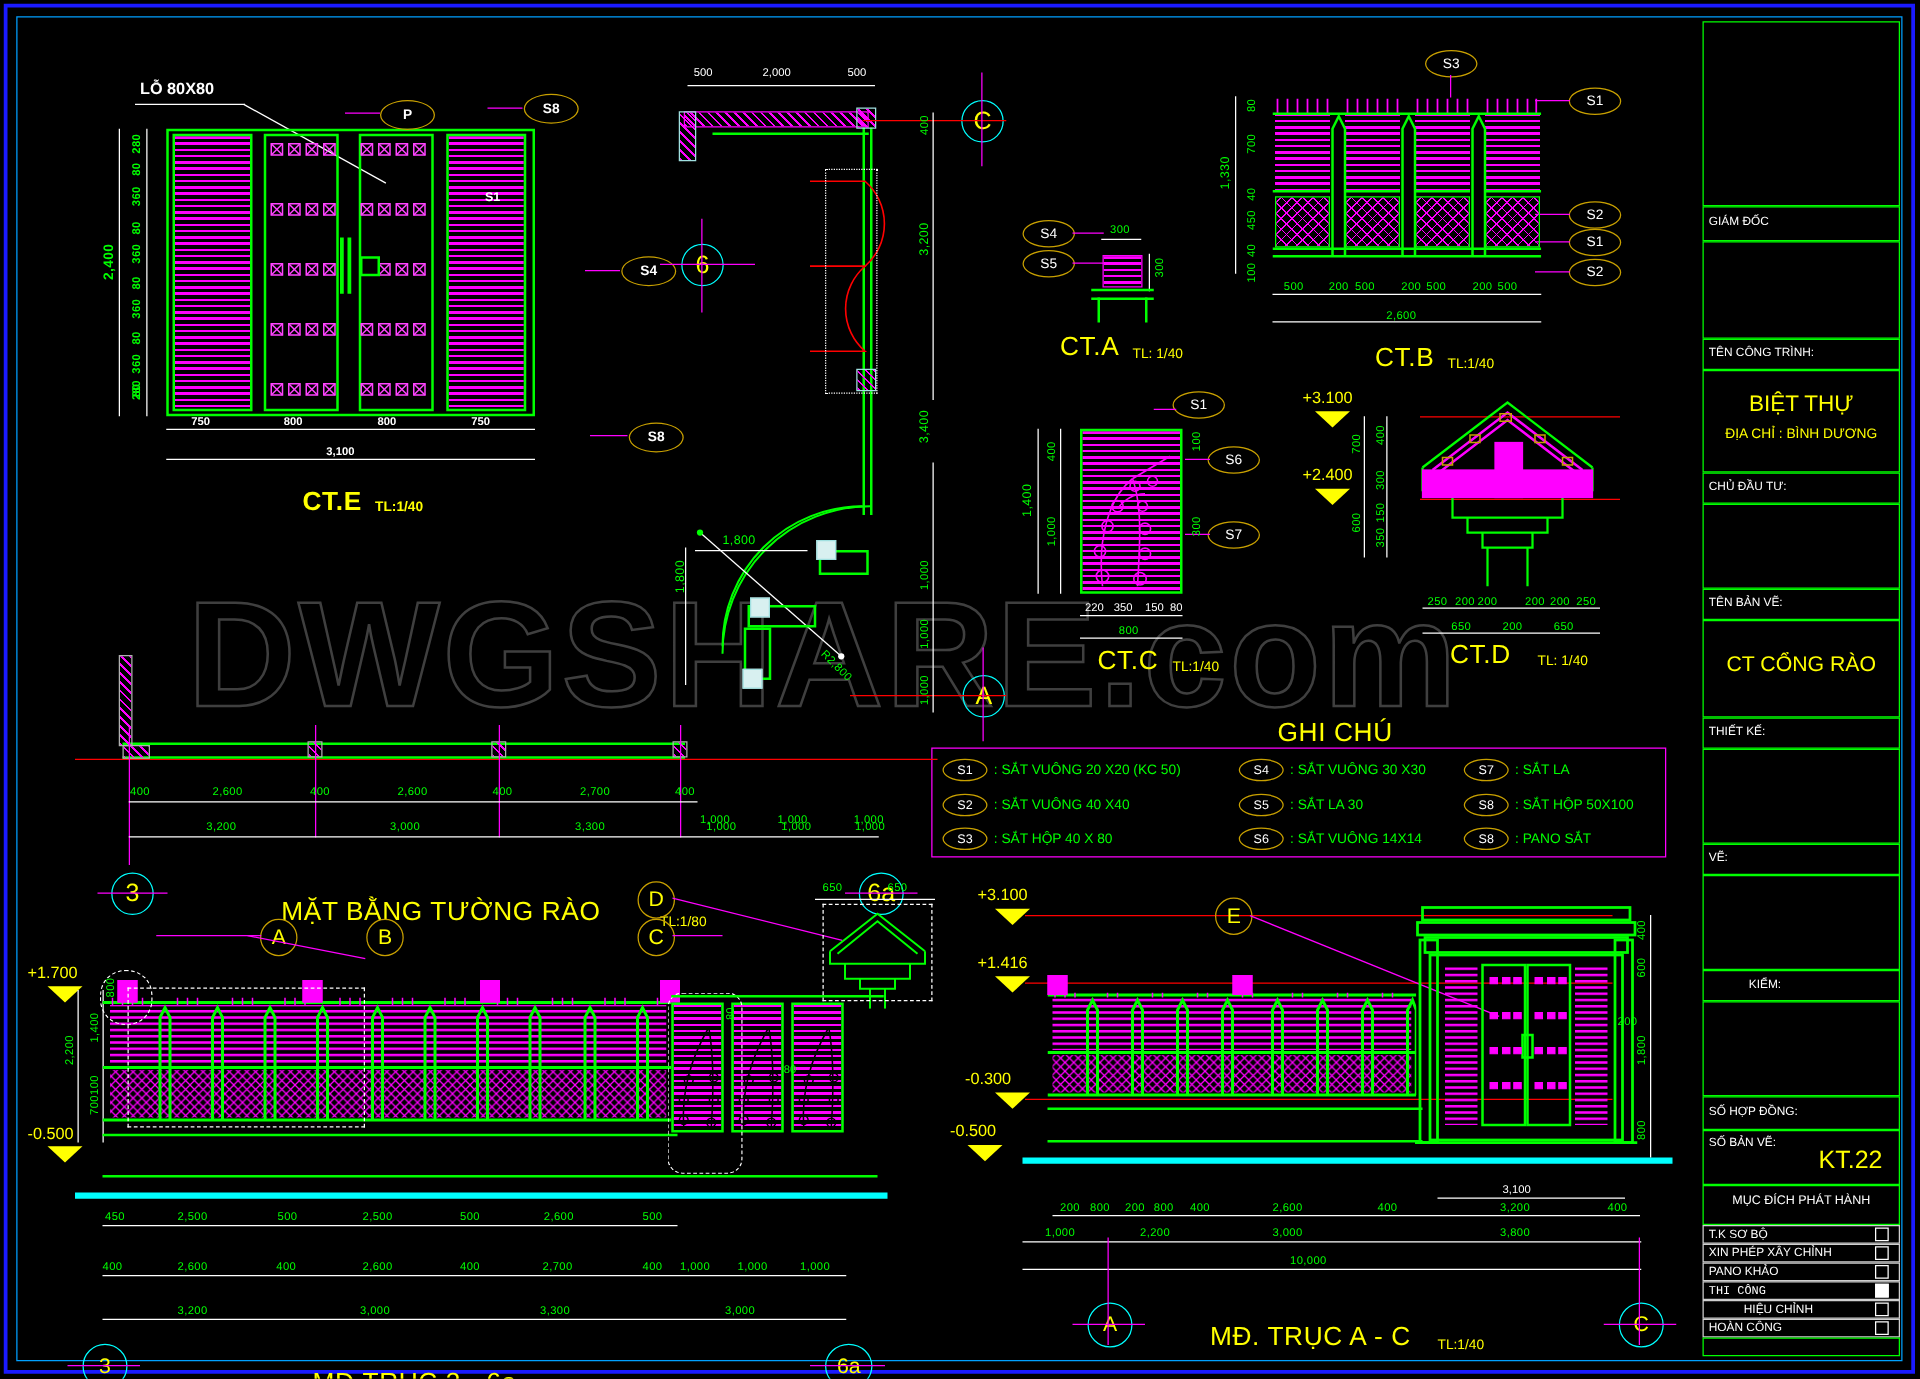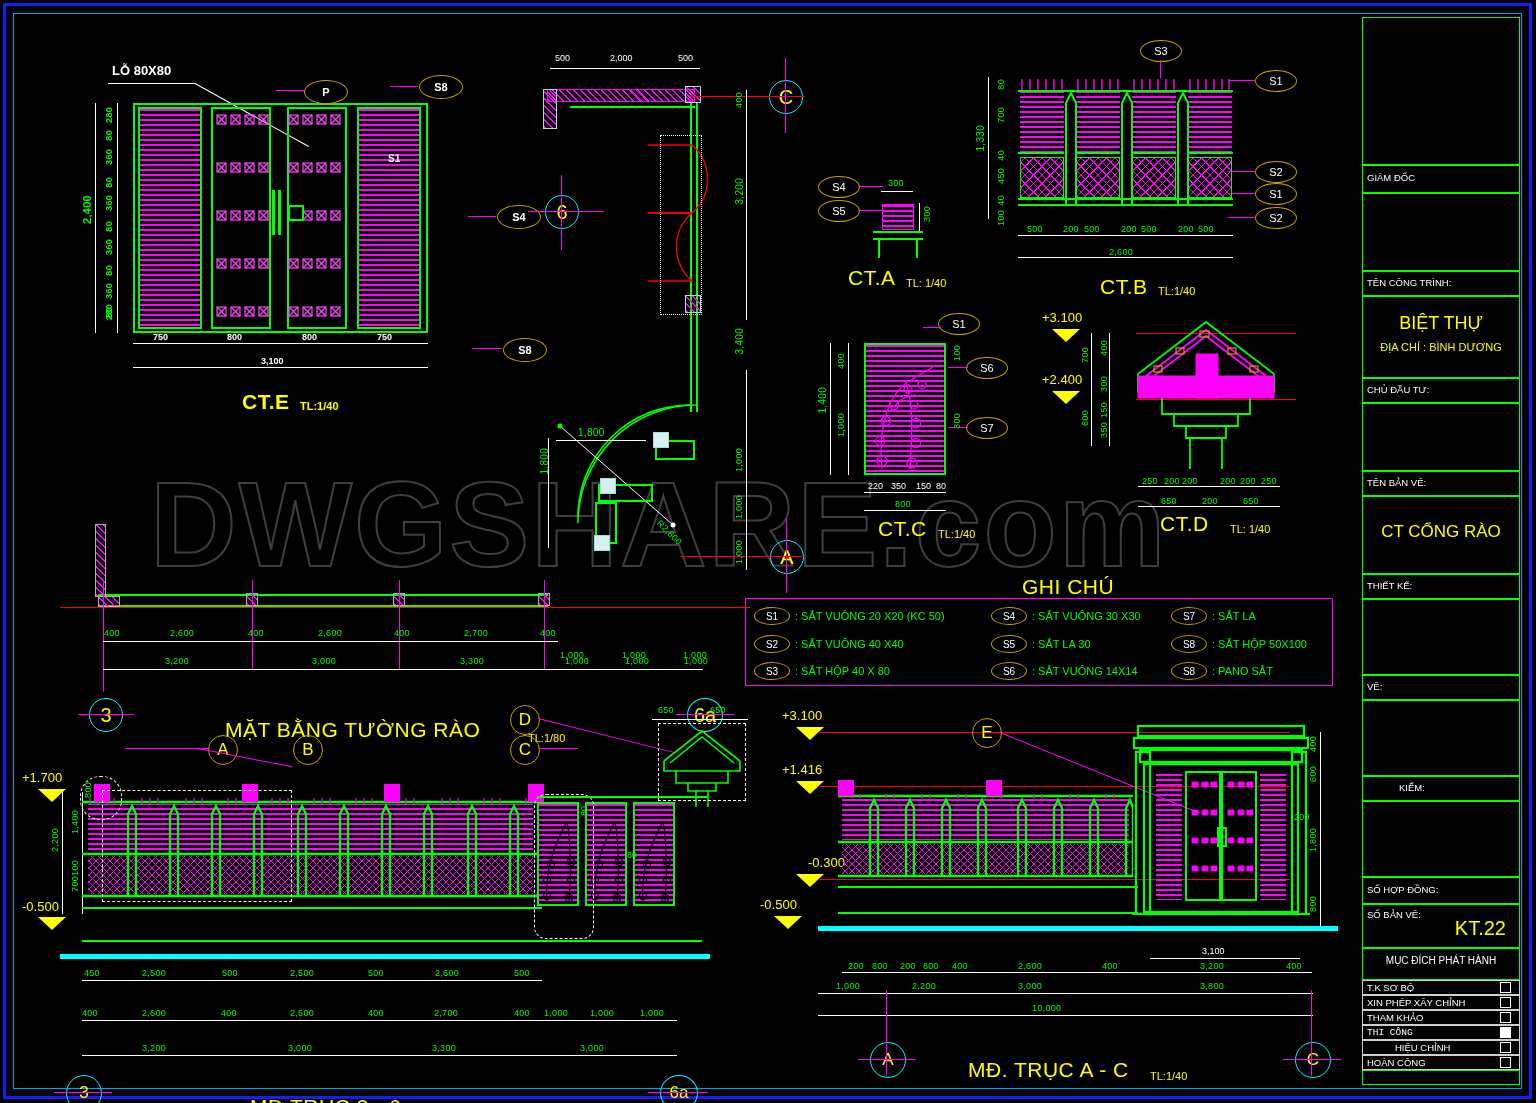--- a/index.html
+++ b/index.html
@@ -821,21 +821,21 @@
 
     <div class="title" style="left:230px;top:395px;">MĐ.TRỤC 3 - 6a</div>
 
   </div>
 
   <div class="abs" style="left:760px;top:700px;width:600px;height:400px;">
     <div class="lvl" style="left:22px;top:8px;">+3.100</div>
     <div class="tri" style="left:36px;top:27px;"></div>
     <div class="lvl" style="left:22px;top:62px;">+1.416</div>
     <div class="tri" style="left:36px;top:81px;"></div>
-    <div class="lvl" style="left:12px;top:155px;margin-left:36px;">-0.300</div>
+    <div class="lvl" style="left:12px;top:155px;">-0.300</div>
     <div class="tri" style="left:36px;top:174px;"></div>
     <div class="lvl" style="left:0px;top:197px;">-0.500</div>
     <div class="tri" style="left:14px;top:216px;"></div>
 
     <div class="lnr" style="left:60px;top:32px;width:470px;height:1px;"></div>
     <div class="lnr" style="left:60px;top:86px;width:470px;height:1px;"></div>
     <div class="lnr" style="left:60px;top:179px;width:470px;height:1px;"></div>
 
     <div class="gbub" style="left:212px;top:18px;width:28px;height:28px;border-color:#c8a000;">E</div>
     <div class="lnm" style="left:240px;top:32px;width:215px;height:1px;transform-origin:left;transform:rotate(22deg);"></div>
@@ -1022,21 +1022,21 @@
 
     <div class="thinrow" style="top:963px;"></div>
     <div class="lbl" style="top:965px;">T.K SƠ BỘ</div>
     <div class="ck" style="top:965px;left:138px;"></div>
 
     <div class="thinrow" style="top:978px;"></div>
     <div class="lbl" style="top:980px;">XIN PHÉP XÂY CHỈNH</div>
     <div class="ck" style="top:980px;left:138px;"></div>
 
     <div class="thinrow" style="top:993px;"></div>
-    <div class="lbl" style="top:995px;">THAM KHẢO</div>
+    <div class="lbl" style="top:995px;">PANO KHẢO</div>
     <div class="ck" style="top:995px;left:138px;"></div>
 
     <div class="thinrow" style="top:1008px;"></div>
     <div class="lbl" style="top:1010px;font-family:Liberation Mono, monospace;">THI CÔNG</div>
     <div class="ck ckon" style="top:1010px;left:138px;"></div>
 
     <div class="thinrow" style="top:1023px;"></div>
     <div class="lbl" style="top:1025px;padding-left:28px;">HIỆU CHỈNH</div>
     <div class="ck" style="top:1025px;left:138px;"></div>
 

